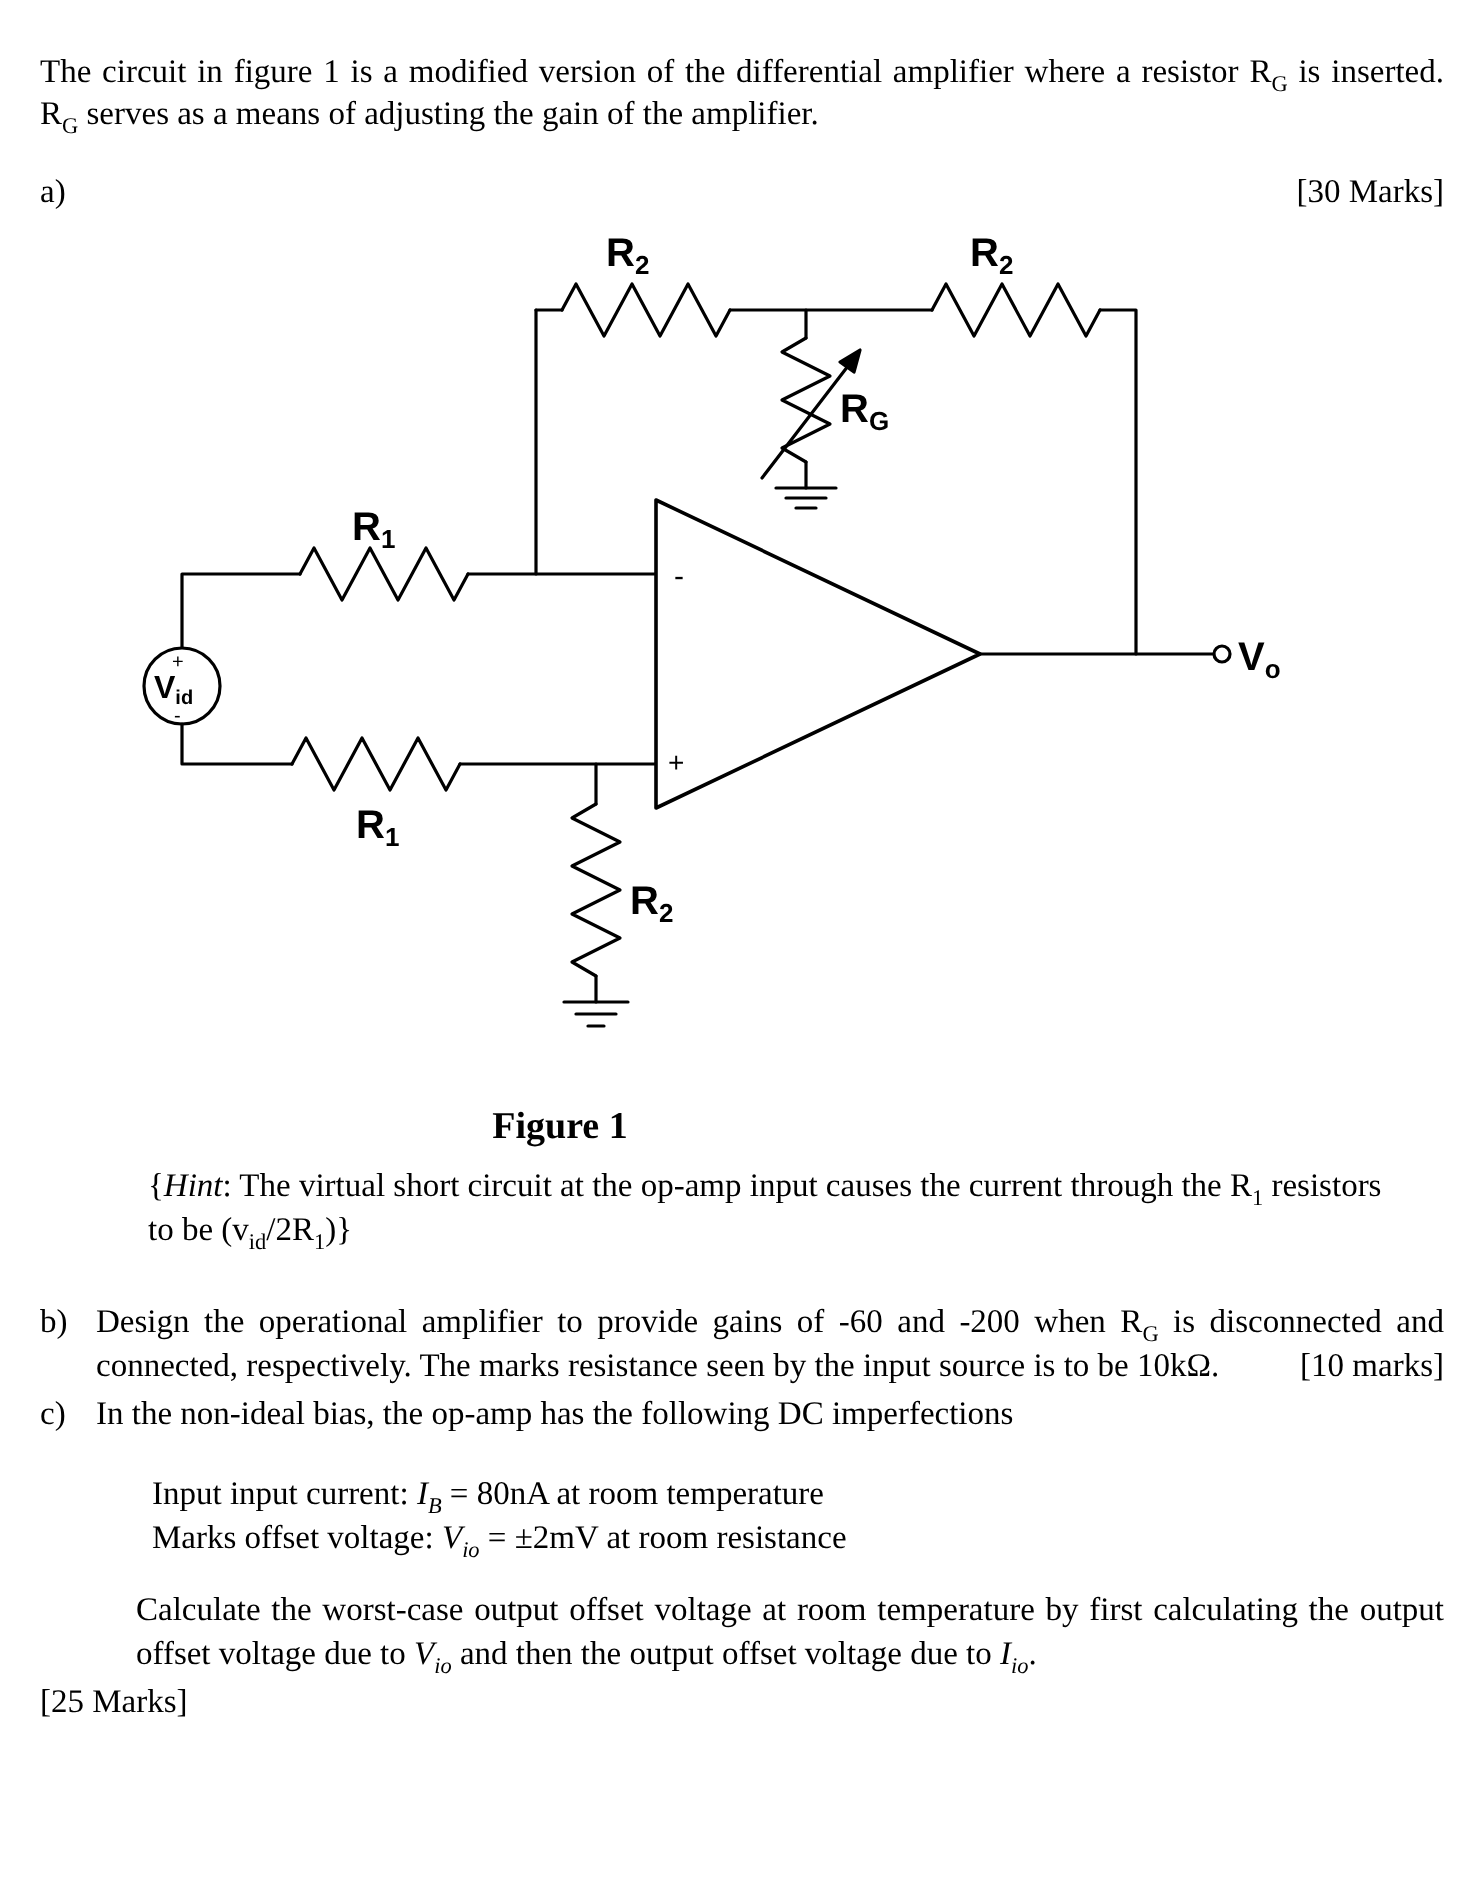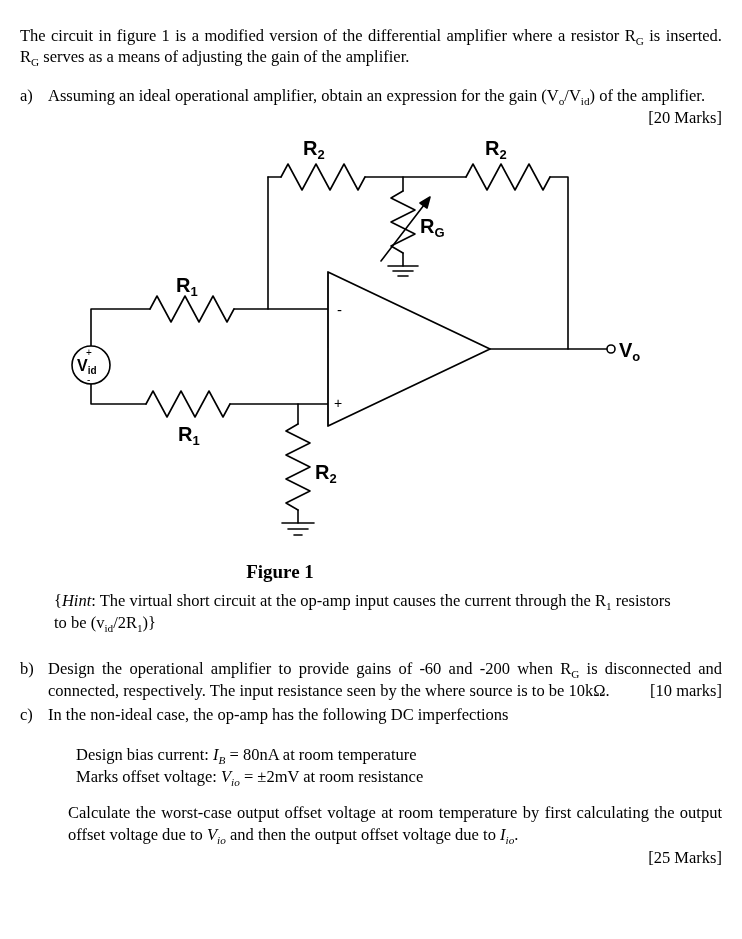--- a/index.html
+++ b/index.html
@@ -14,38 +14,37 @@
   .item{display:flex;}
   .item-label{flex:0 0 28px;}
   .item-body{flex:1;}
   .marks{float:right;}
   .mt16{margin-top:16px;}
   .mt2{margin-top:2px;}
   .mt24{margin-top:24px;}
   svg.circuit{display:block;margin:0 0 0 38px;}
   svg text{font-family:"Liberation Sans",sans-serif;font-weight:bold;fill:#000;}
   svg text.sign{font-weight:normal;font-family:"Liberation Sans",sans-serif;}
-  .caption{width:520px;text-align:center;font-weight:bold;font-size:19px;}
-  .hint{margin:6px 30px 0 34px;max-width:630px;font-family:Liberation Serif, serif;}
+  .caption{width:520px;text-align:center;font-weight:bold;font-size:19px;margin-top:14px;}
+  .hint{margin:6px 30px 0 54px;max-width:630px;font-family:Liberation Serif, serif;}
   .imps{margin:18px 0 0 56px;}
   .closing{margin:14px 0 0 48px;}
-  .marks-line{text-align:right;margin-top:2px;}
+  .marks-line{text-align:left;margin-top:2px;}
 </style>
 </head>
 <body>
 
 <div class="page">
 
   <p class="justify"><span><span>The circuit in figure 1 is a modified version of the differential amplifier where a resistor R</span><sub>G</sub><span> is inserted. R</span><sub>G</sub><span> serves as a means of adjusting the gain of the amplifier.</span></span></p>
 
   <div class="item mt16">
     <span class="item-label">a)</span>
     <div class="item-body justify">
-      <span><span>Assuming an ideal operational amplifier, obtain an expression for the gain (V</span><sub>o</sub><span>/V</span><sub>id</sub><span>) of the amplifier.</span></span>
-      <span class="marks">[20 Marks]</span>
+      <span class="marks">[30 Marks]</span>
     </div>
   </div>
 
   <svg class="circuit" width="600" height="430" viewBox="60 110 600 430" stroke="#000" stroke-width="1.6" fill="none" stroke-linecap="round" stroke-linejoin="round">
 
     <path d="M270 158 H283 M367 158 H468 M552 158 H570 V330"></path>
     <line x1="270" y1="158" x2="270" y2="290"></line>
     <polyline points="283,158 290,145 304,171 318,145 332,171 346,145 360,171 367,158"></polyline>
     <polyline points="468,158 475,145 489,171 503,145 517,171 531,145 545,171 552,158"></polyline>
 
@@ -97,34 +96,34 @@
     <text class="sign" x="89" y="364" font-size="10" stroke="none" fill="#000">-</text>
   </svg>
 
   <div class="caption">Figure 1</div>
 
   <p class="hint"><span><span>{</span><span class="i">Hint</span><span>: The virtual short circuit at the op-amp input causes the current through the R</span><sub>1</sub><span> resistors to be (v</span><sub>id</sub><span>/2R</span><sub>1</sub><span>)}</span></span></p>
 
   <div class="item mt24">
     <span class="item-label">b)</span>
     <div class="item-body justify">
-      <span><span>Design the operational amplifier to provide gains of -60 and -200 when R</span><sub>G</sub><span> is disconnected and connected, respectively. The input resistance seen by the where source is to be 10kΩ.</span></span>
+      <span><span>Design the operational amplifier to provide gains of -60 and -200 when R</span><sub>G</sub><span> is disconnected and connected, respectively. The marks resistance seen by the input source is to be 10kΩ.</span></span>
       <span class="marks">[10 marks]</span>
     </div>
   </div>
 
   <div class="item mt2">
     <span class="item-label">c)</span>
     <div class="item-body">
-      <span><span>In the non-ideal case, the op-amp has the following DC imperfections</span></span>
+      <span><span>In the non-ideal bias, the op-amp has the following DC imperfections</span></span>
     </div>
   </div>
 
   <div class="imps">
-    <div><span><span>Design bias current: </span><span class="i">I</span><sub class="i">B</sub><span> = 80nA at room temperature</span></span></div>
+    <div><span><span>Input input current: </span><span class="i">I</span><sub class="i">B</sub><span> = 80nA at room temperature</span></span></div>
     <div><span><span>Marks offset voltage: </span><span class="i">V</span><sub class="i">io</sub><span> = ±2mV at room resistance</span></span></div>
   </div>
 
   <p class="closing justify"><span><span>Calculate the worst-case output offset voltage at room temperature by first calculating the output offset voltage due to </span><span class="i">V</span><sub class="i">io</sub><span> and then the output offset voltage due to </span><span class="i">I</span><sub class="i">io</sub><span>.</span></span></p>
 
   <div class="marks-line"><span>[25 Marks]</span></div>
 
 </div>
 
 </body></html>

